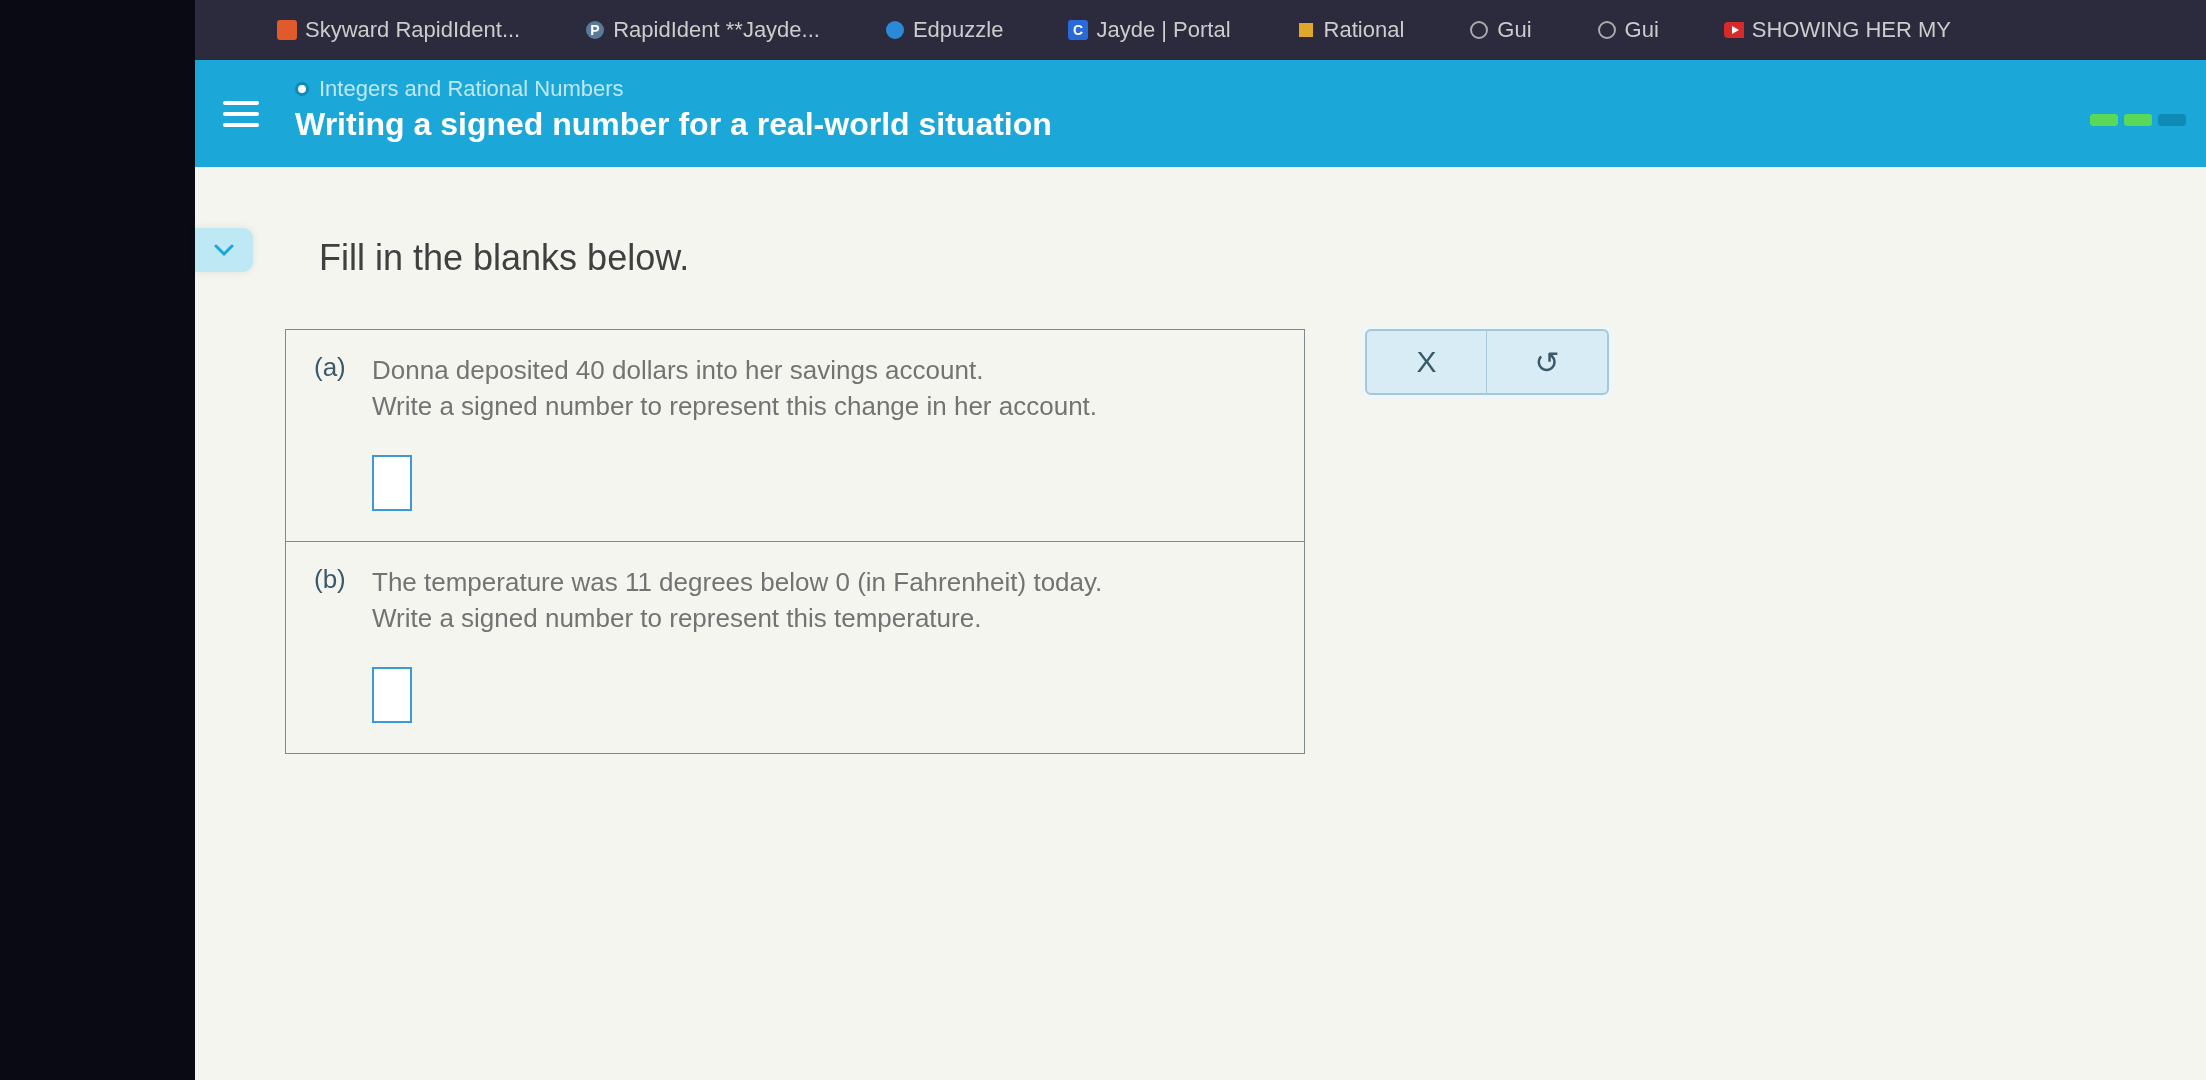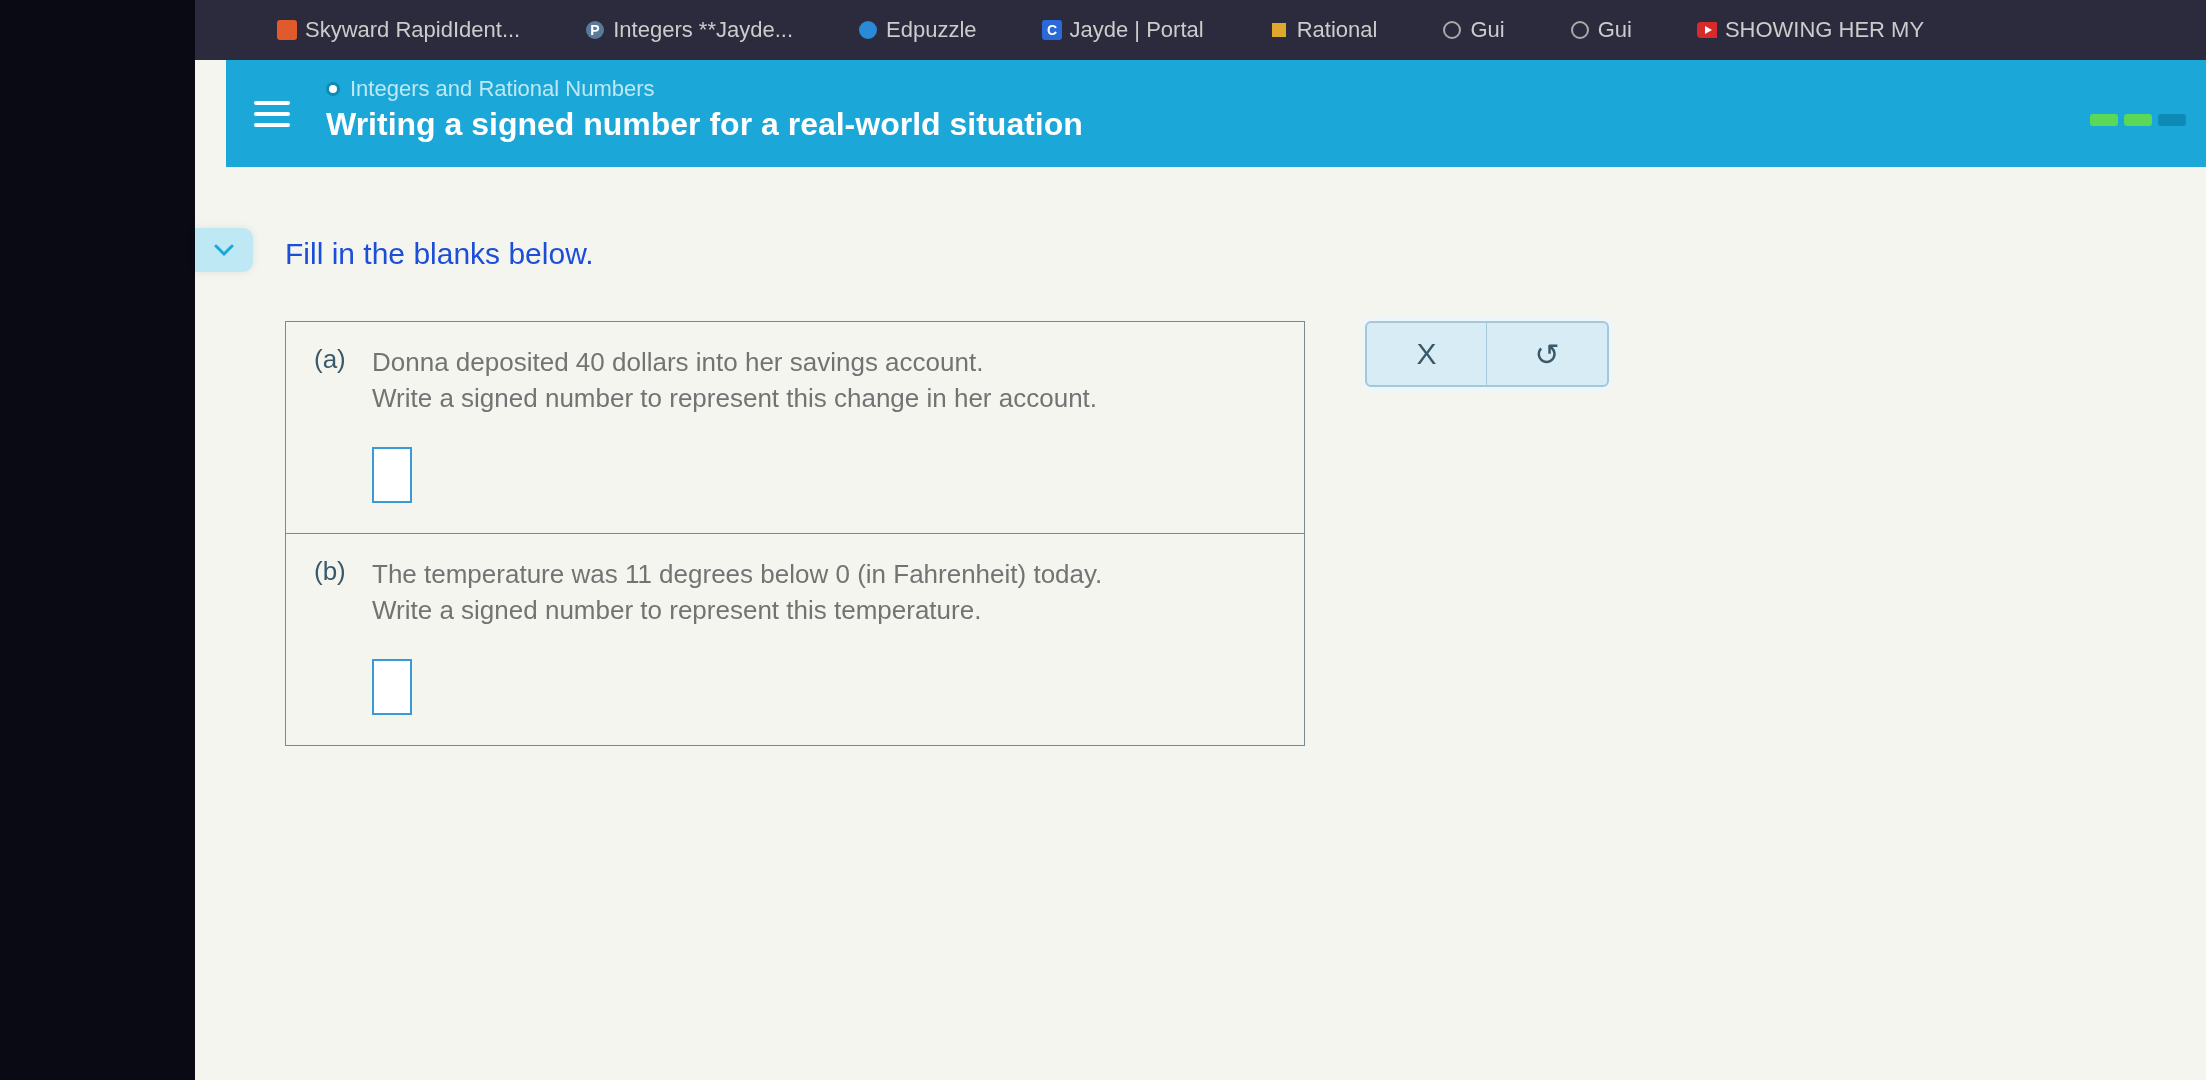--- a/index.html
+++ b/index.html
@@ -31,21 +31,20 @@
       background: #f5f5f0;
       height: calc(100% - 60px);
       position: relative;
     }
     
     .header-bar {
       background: #1ba8d8;
       color: #fff;
       padding: 16px 22px 24px 100px;
       position: relative;
-      margin-left: 31px;
     }
     .hamburger {
       position: absolute;
       left: 28px;
       top: 50%;
       transform: translateY(-50%);
       width: 44px;
       height: 44px;
       display: flex;
       flex-direction: column;
@@ -74,23 +73,24 @@
       justify-content: center;
       cursor: pointer;
       color: #1ba8d8;
       box-shadow: 0 0 8px rgba(0,0,0,0.08);
     }
     
     .content {
       padding: 70px 90px 40px 90px;
     }
     .instruction {
-      font-size: 30px;
-      color: #1d4ed8;
+      font-size: 36px;
+      color: #404040;
       margin-bottom: 50px;
+      margin-left: 34px;
     }
     
     .work-row { display: flex; align-items: flex-start; gap: 60px; }
     .question-box {
       border: 1px solid #7a8a92;
       width: 1020px;
     }
     .q-part {
       padding: 22px 28px 30px 28px;
       border-bottom: 1px solid #7a8a92;
@@ -147,21 +147,21 @@
       </span>
     <span>Skyward RapidIdent...</span>
   </div>
   <div class="bookmark">
     <span class="bk-icon">
         <svg width="20" height="20">
           <circle cx="10" cy="10" r="9" fill="#5a7a9a"></circle>
           <text x="10" y="15" text-anchor="middle" fill="#fff" font-size="14" font-weight="bold">P</text>
         </svg>
       </span>
-    <span>Integers **Jayde...</span>
+    <span>RapidIdent **Jayde...</span>
   </div>
   <div class="bookmark">
     <span class="bk-icon">
         <svg width="20" height="20">
           <circle cx="10" cy="10" r="9" fill="#2a8ad8"></circle>
         </svg>
       </span>
     <span>Edpuzzle</span>
   </div>
   <div class="bookmark">

